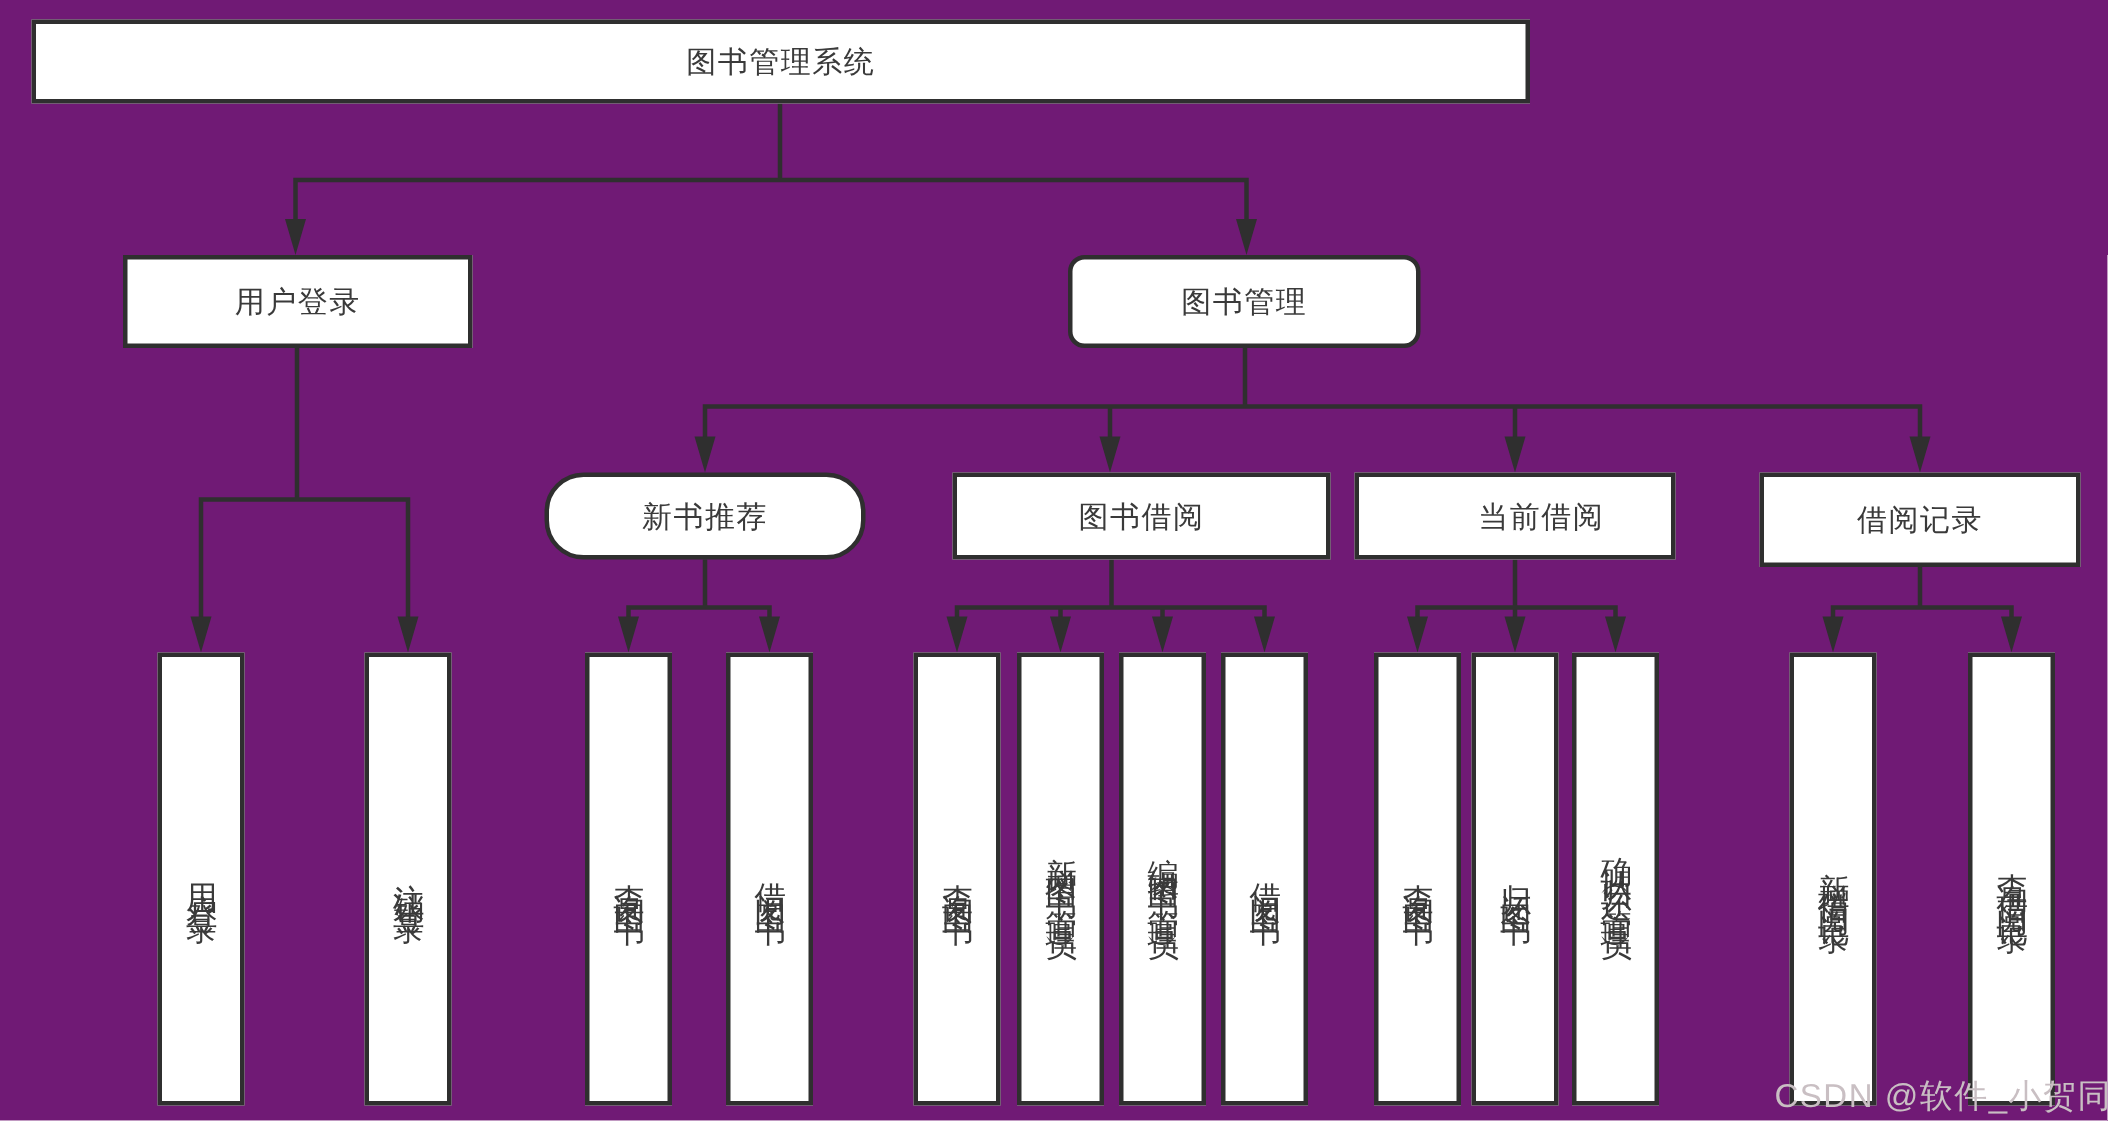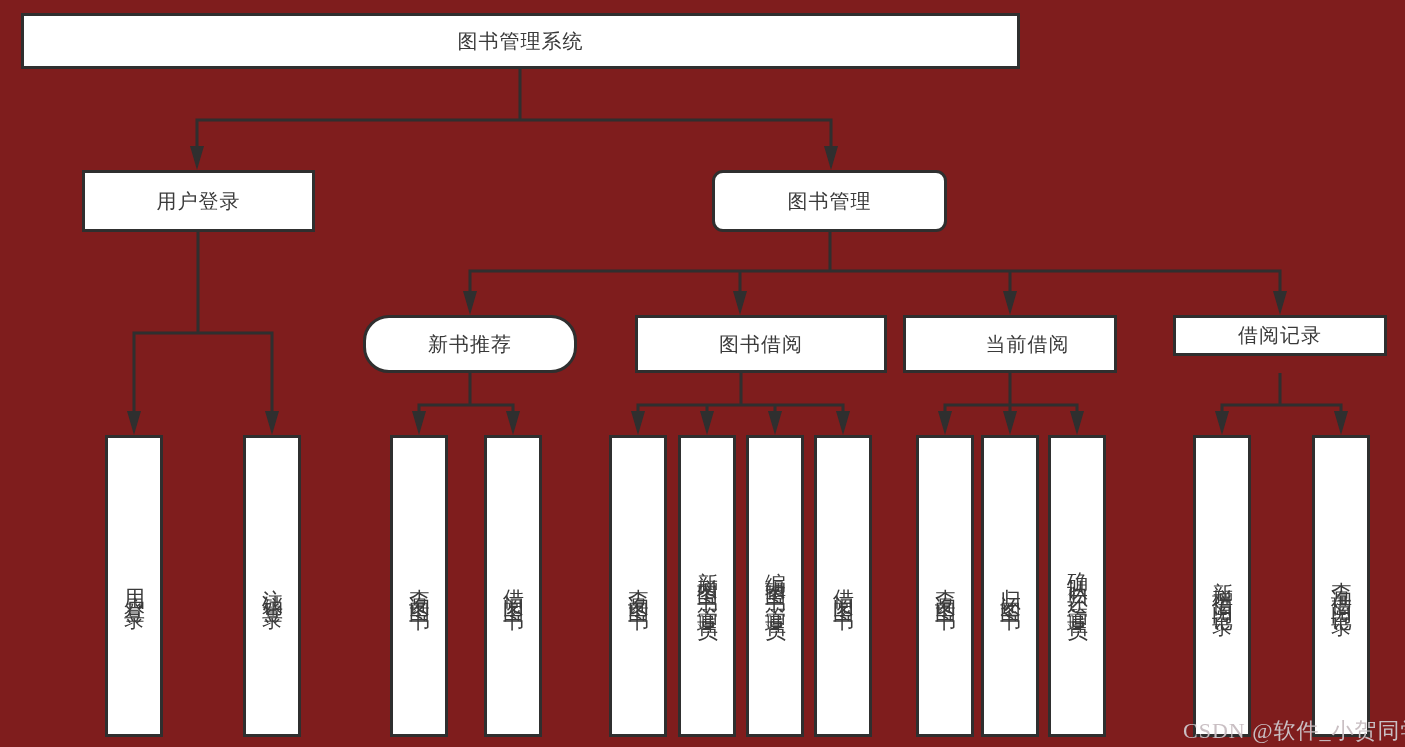--- a/index.html
+++ b/index.html
@@ -1,20 +1,20 @@
 <!DOCTYPE html>
 <html><head>
 <meta charset="utf-8">
 <style>
   html,body{margin:0;padding:0;background:#ffffff;}
   #canvas{
     position:relative;
     width:1405px;height:747px;
-    background:#7f1d1d;
-    font-family:Liberation Serif, serif;
+    background:#701a75;
+    font-family:Liberation Sans, sans-serif;
     overflow:hidden;
     text-align:right;
   }
   #connectors{position:absolute;left:0;top:0;width:1405px;height:747px;}
   .node{
     position:absolute;
     box-sizing:border-box;
     border:3px solid #2f2f2f;
     background:#ffffff;
     display:flex;
@@ -32,21 +32,21 @@
   }
   
   .n-root{left:21px;top:13px;width:999px;height:56px;font-size:19px;}
   
   .n-l2-0{left:82px;top:170px;width:233px;height:62px;}
   .n-l2-1{left:712px;top:170px;width:235px;height:62px;border-radius:11px;}
   
   .n-l3-0{left:363px;top:315px;width:214px;height:58px;border-radius:26px;}
   .n-l3-1{left:635px;top:315px;width:252px;height:58px;}
   .n-l3-2{left:903px;top:315px;width:214px;height:58px;padding-left:35px;}
-  .n-l3-3{left:1173px;top:315px;width:214px;height:41px;}
+  .n-l3-3{left:1173px;top:315px;width:214px;height:63px;}
   
   .leaf{top:435px;width:58px;height:302px;}
   .n-leaf-0{left:105px;}
   .n-leaf-1{left:243px;}
   .n-leaf-2{left:390px;}
   .n-leaf-3{left:484px;}
   .n-leaf-4{left:609px;}
   .n-leaf-5{left:678px;}
   .n-leaf-6{left:746px;}
   .n-leaf-7{left:814px;}

